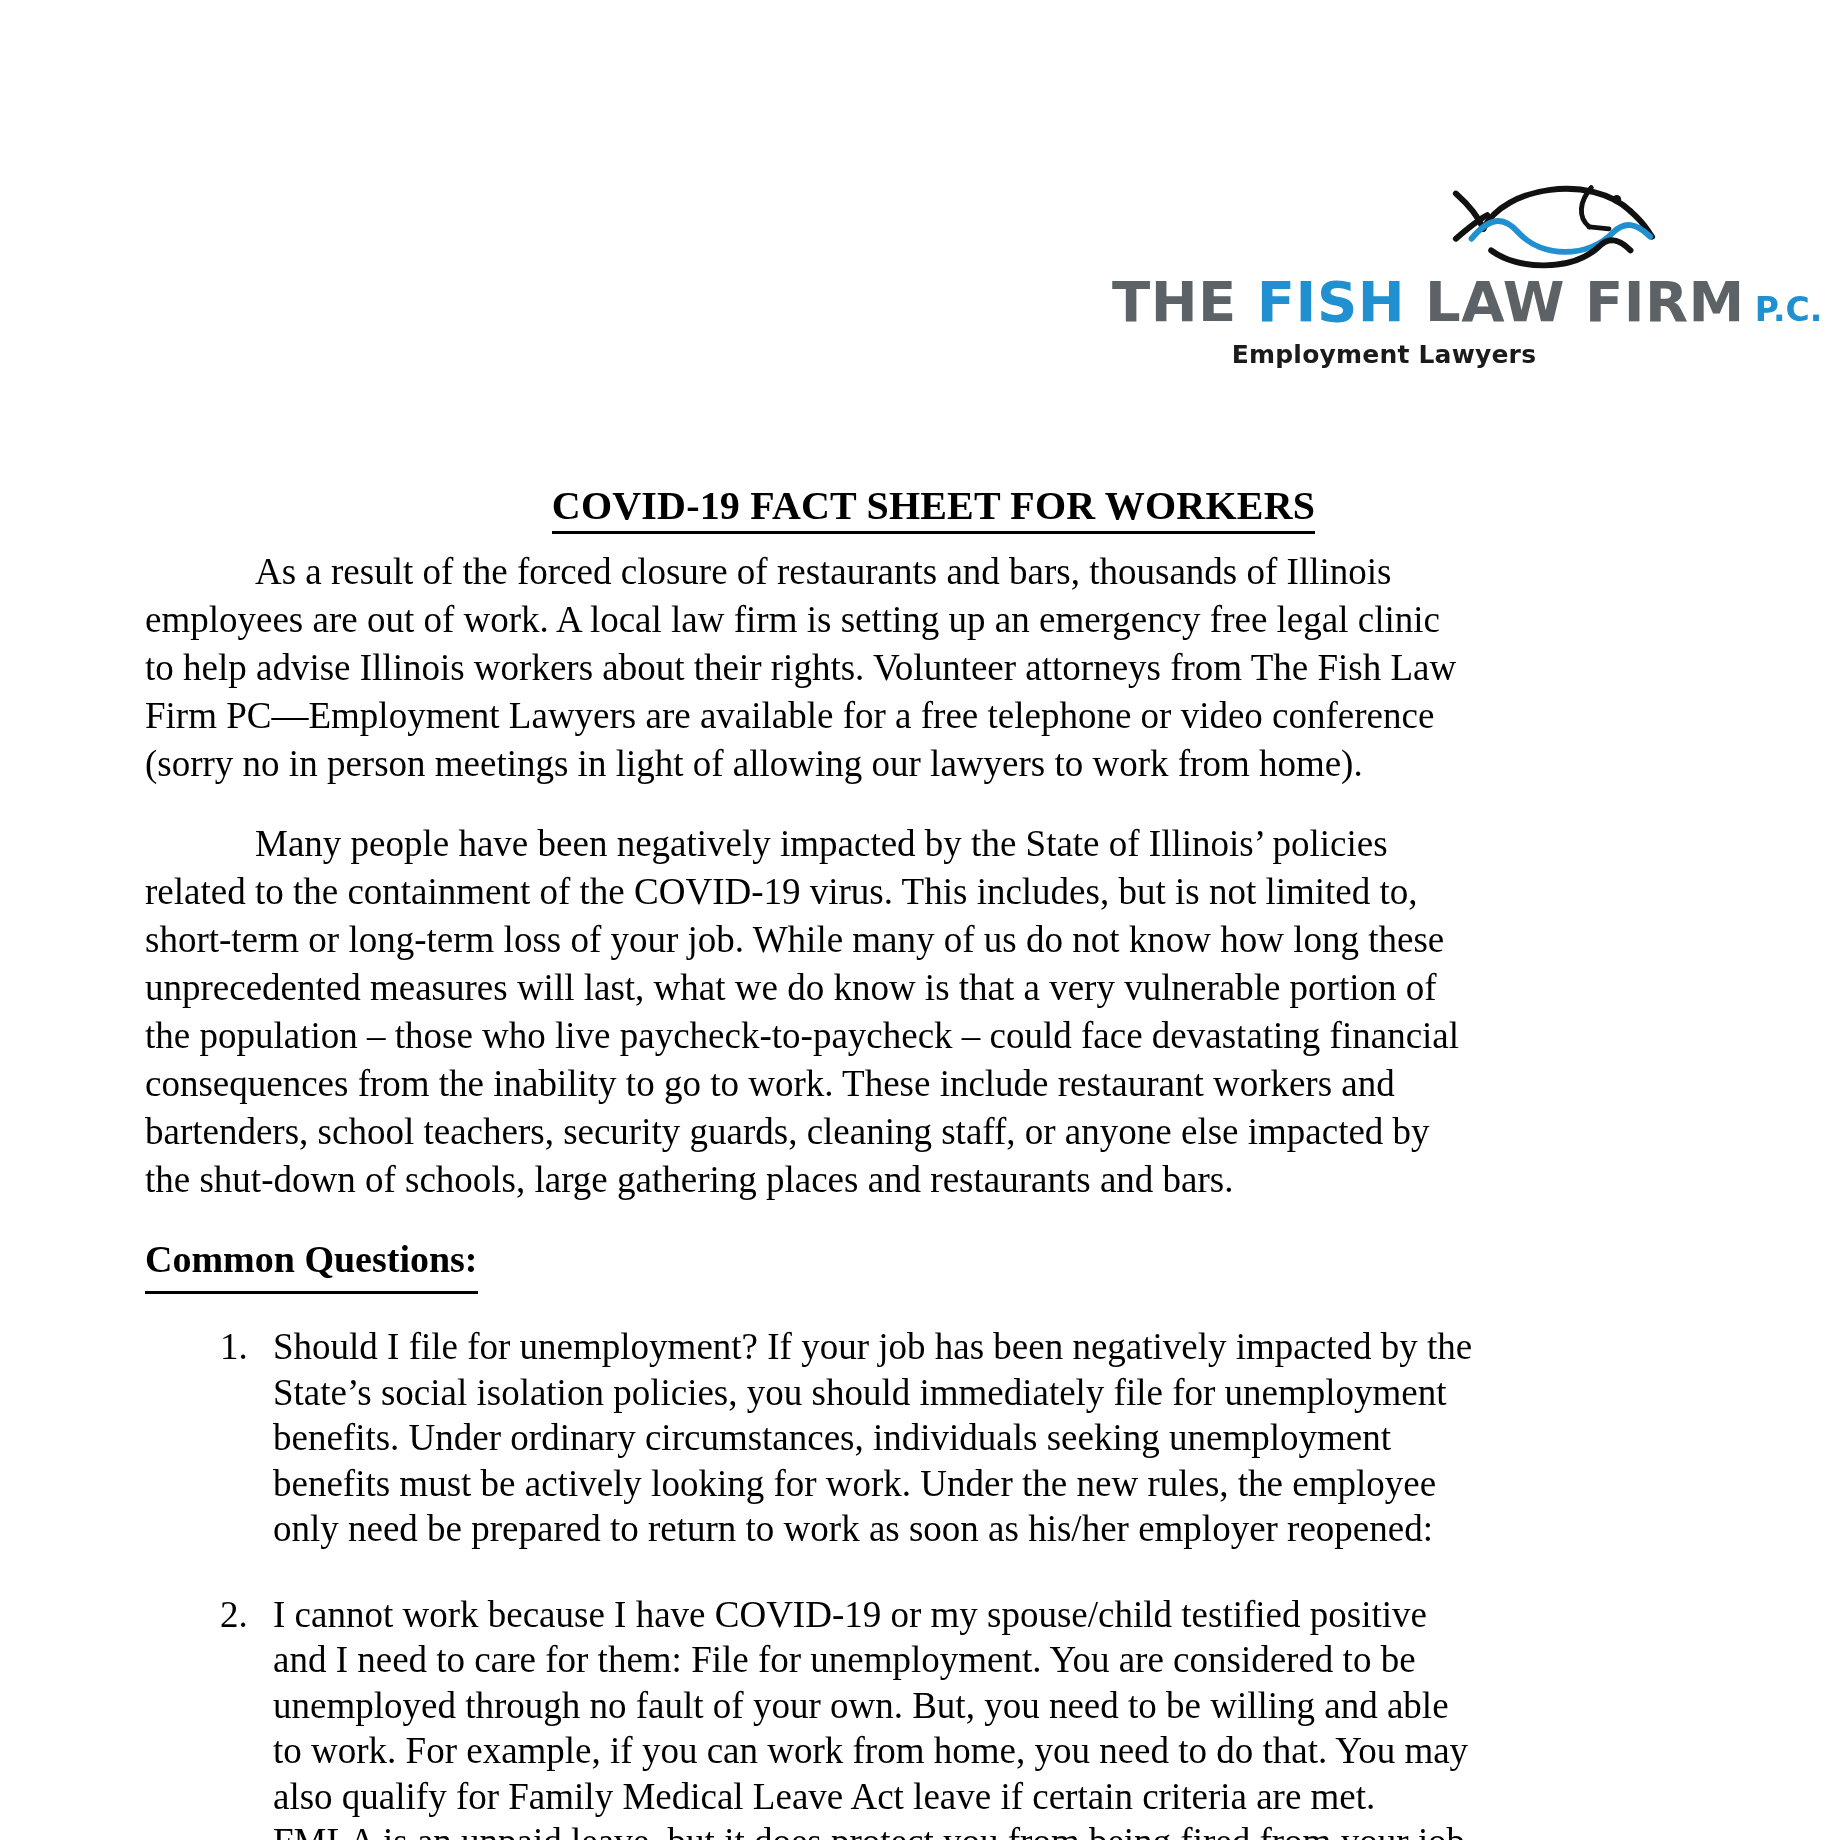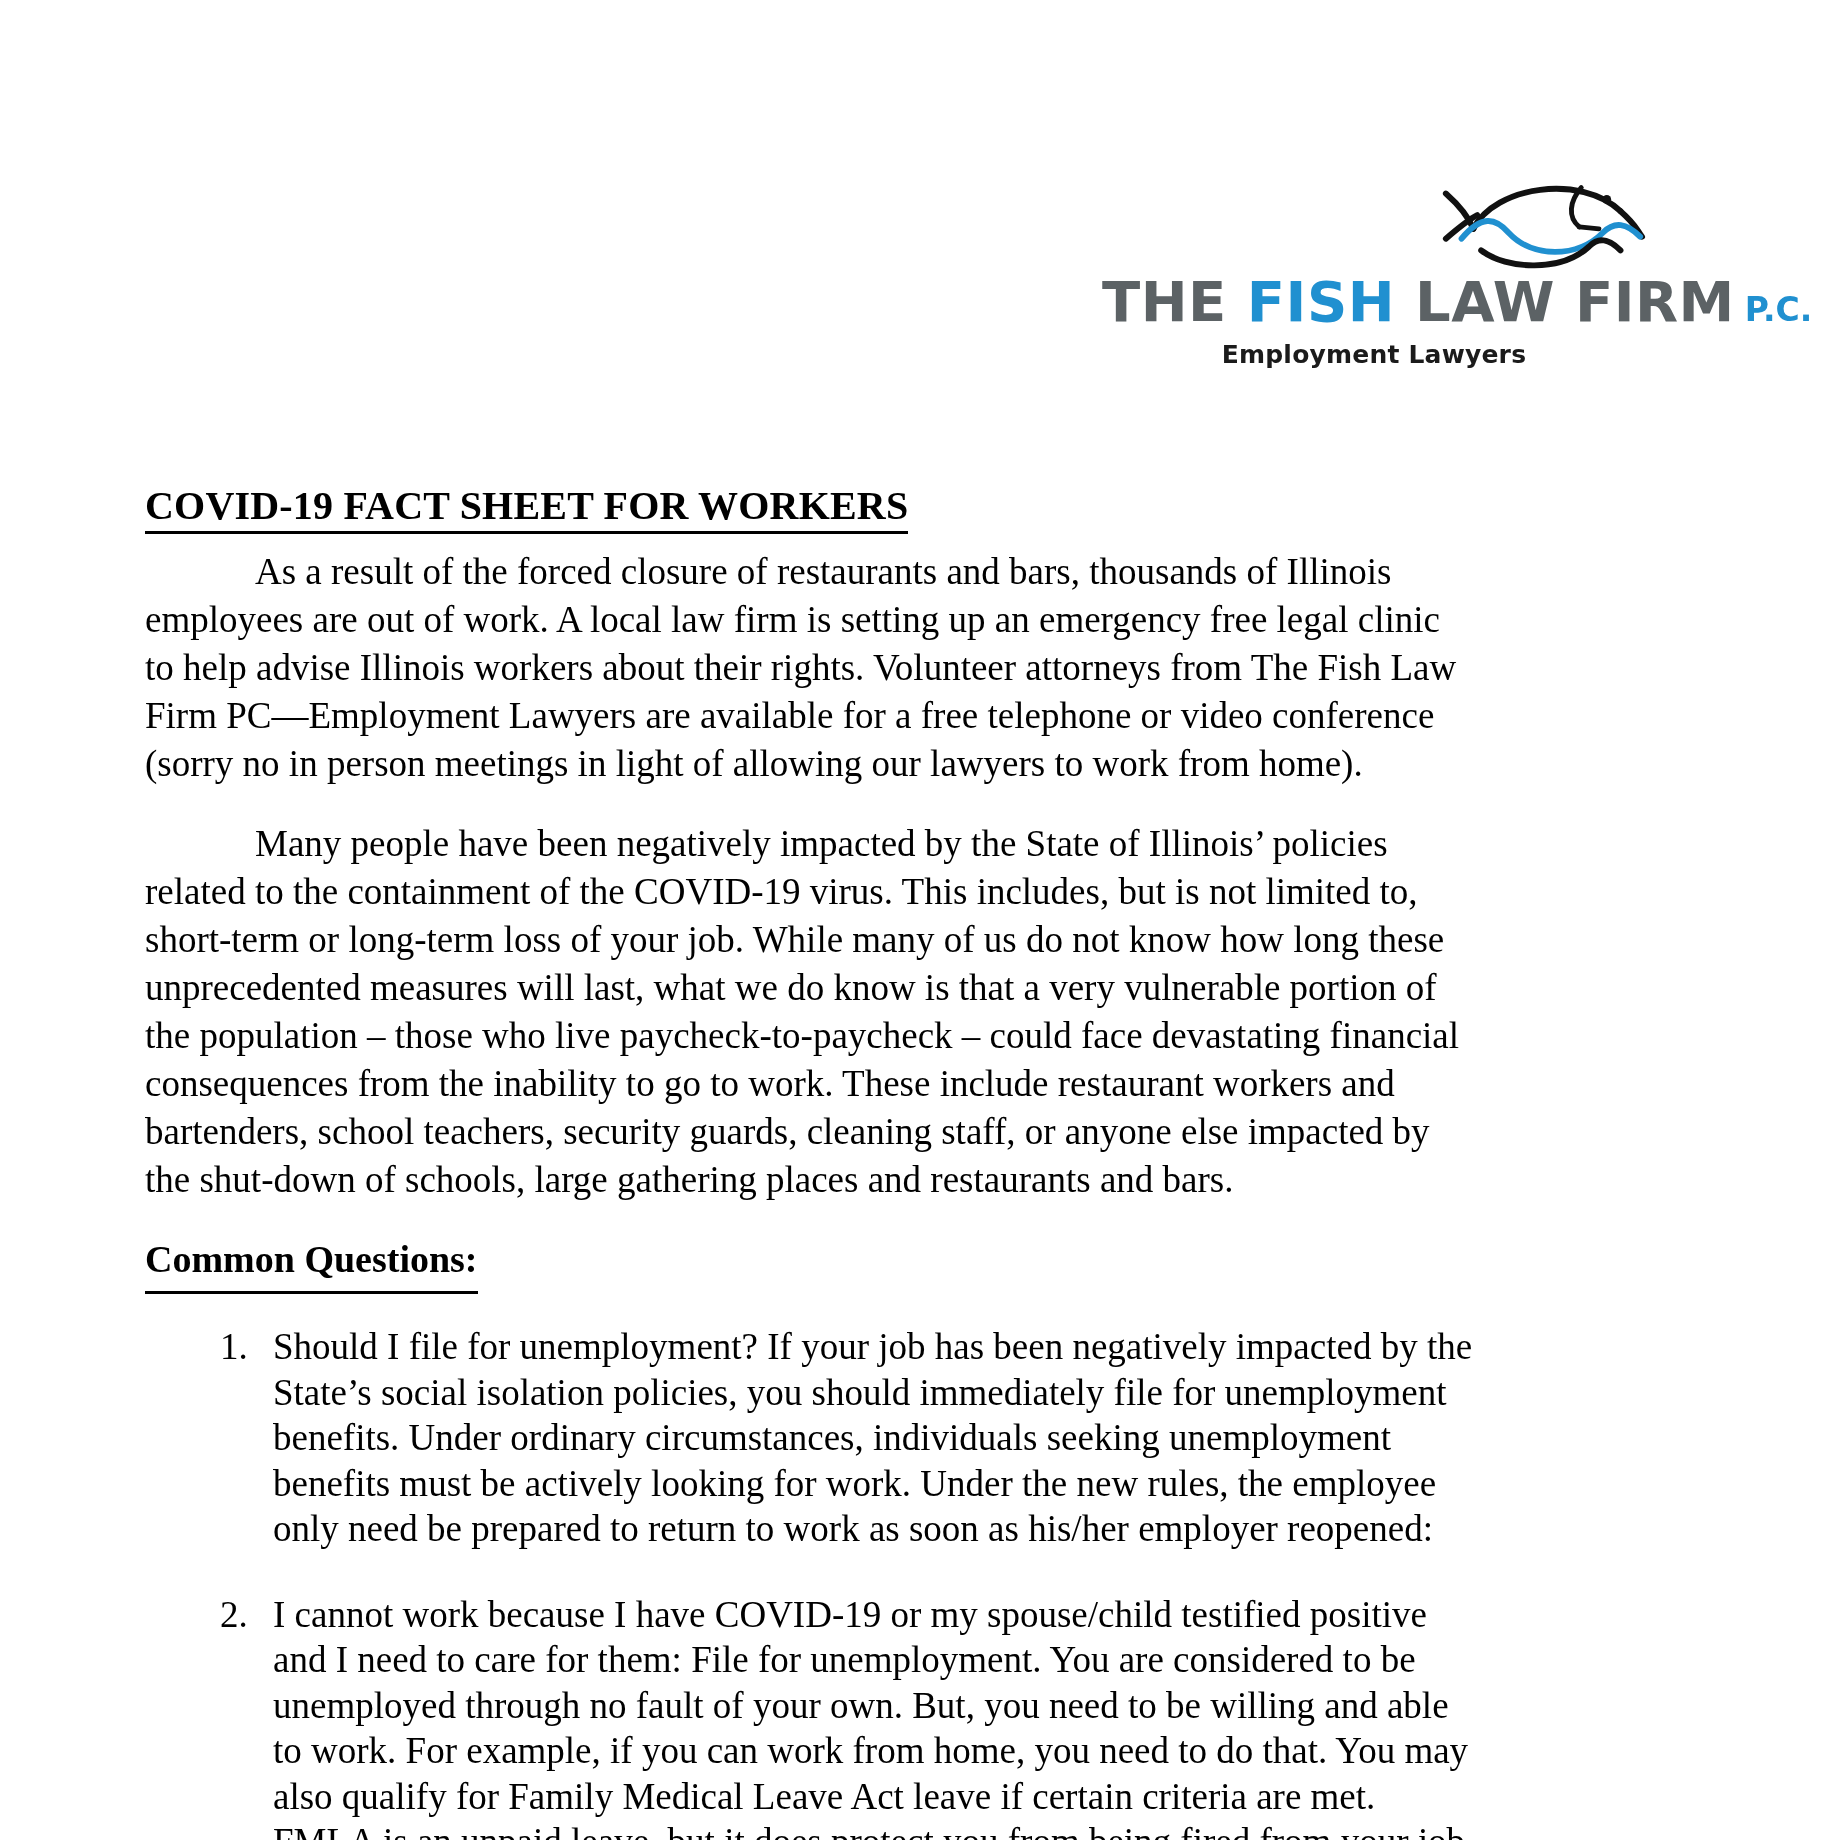--- a/index.html
+++ b/index.html
@@ -21,21 +21,21 @@
     height: 1840px;
     background: #ffffff;
     box-sizing: border-box;
     padding: 0 118px 0 145px;
   }
 
   
   .letterhead {
     position: absolute;
     top: 168px;
-    right: 118px;
+    right: 108px;
     width: 620px;
     text-align: right;
   }
   .logo-mark {
     display: block;
     margin-left: auto;
     margin-right: 72px;
     width: 216px;
     height: 104px;
   }
@@ -73,20 +73,21 @@
     letter-spacing: 0.2px;
     text-align: center;
   }
 
   
   .doc-title {
     position: absolute;
     top: 455px;
     left: 145px;
     right: 118px;
+    text-align: center;
     font-size: 40px;
     font-weight: bold;
     letter-spacing: 0.2px;
   }
   .doc-title span {
     border-bottom: 3px solid #000;
     padding-bottom: 2px;
     display: inline-block;
   }
 

